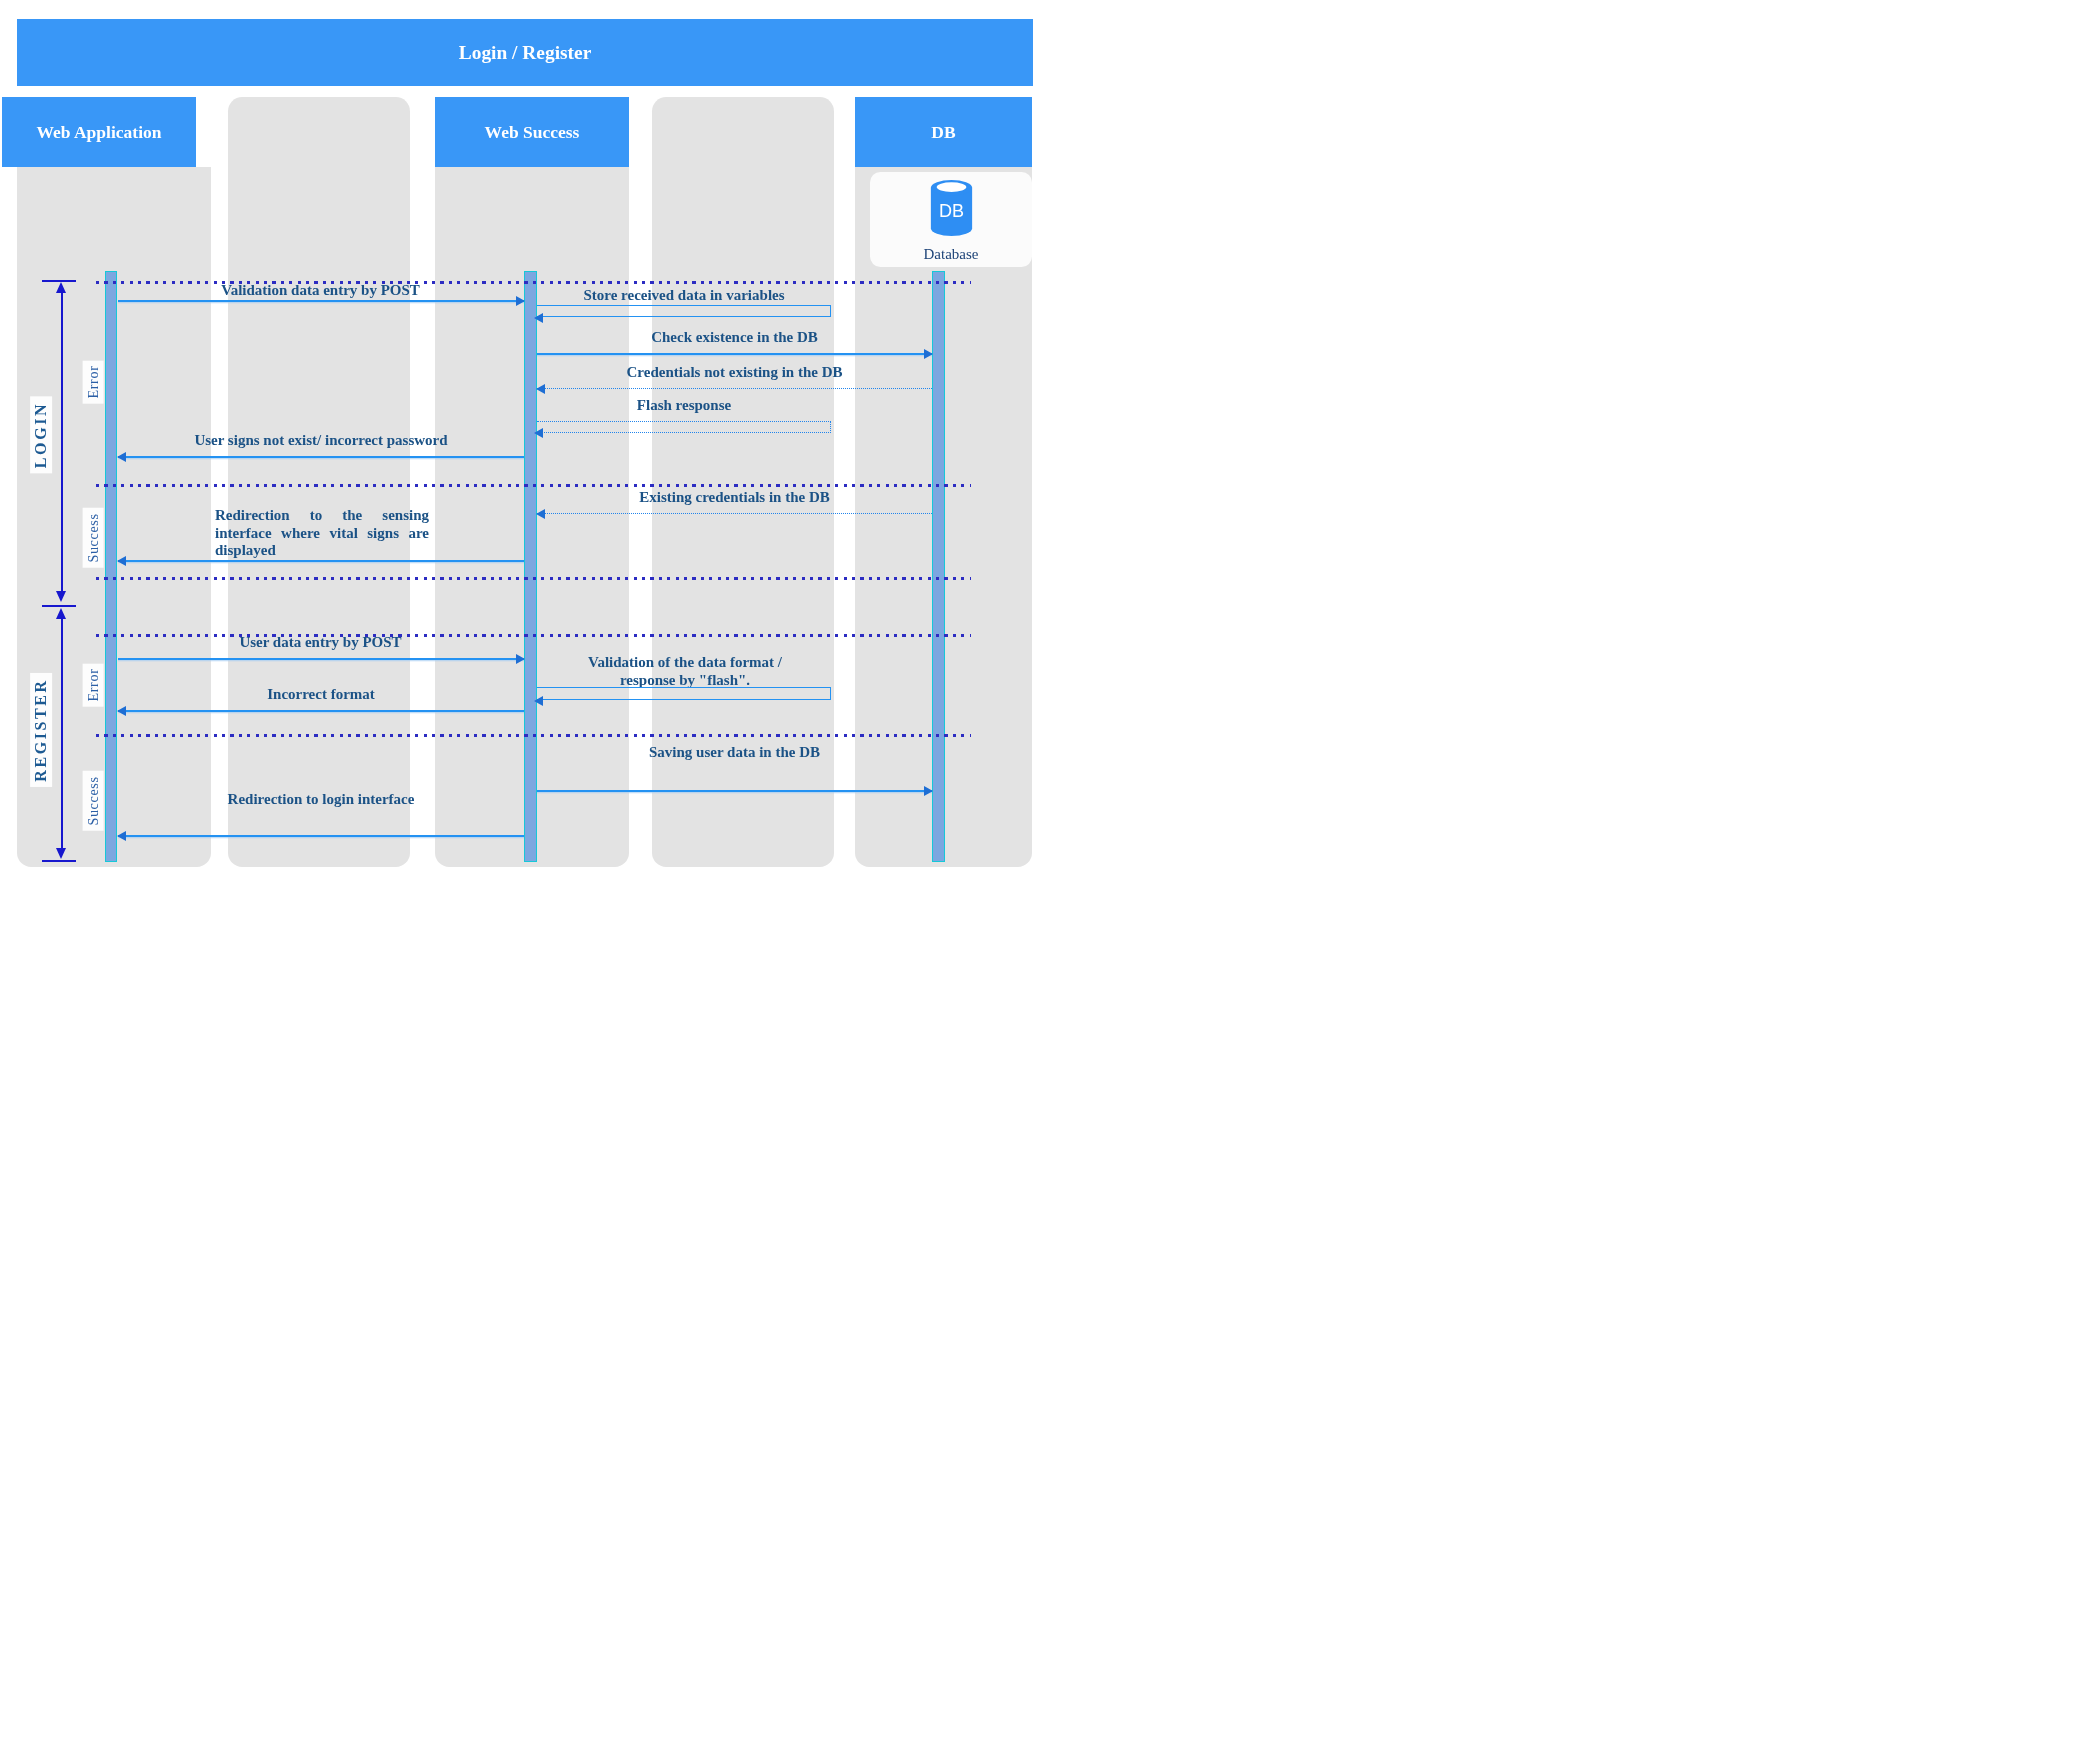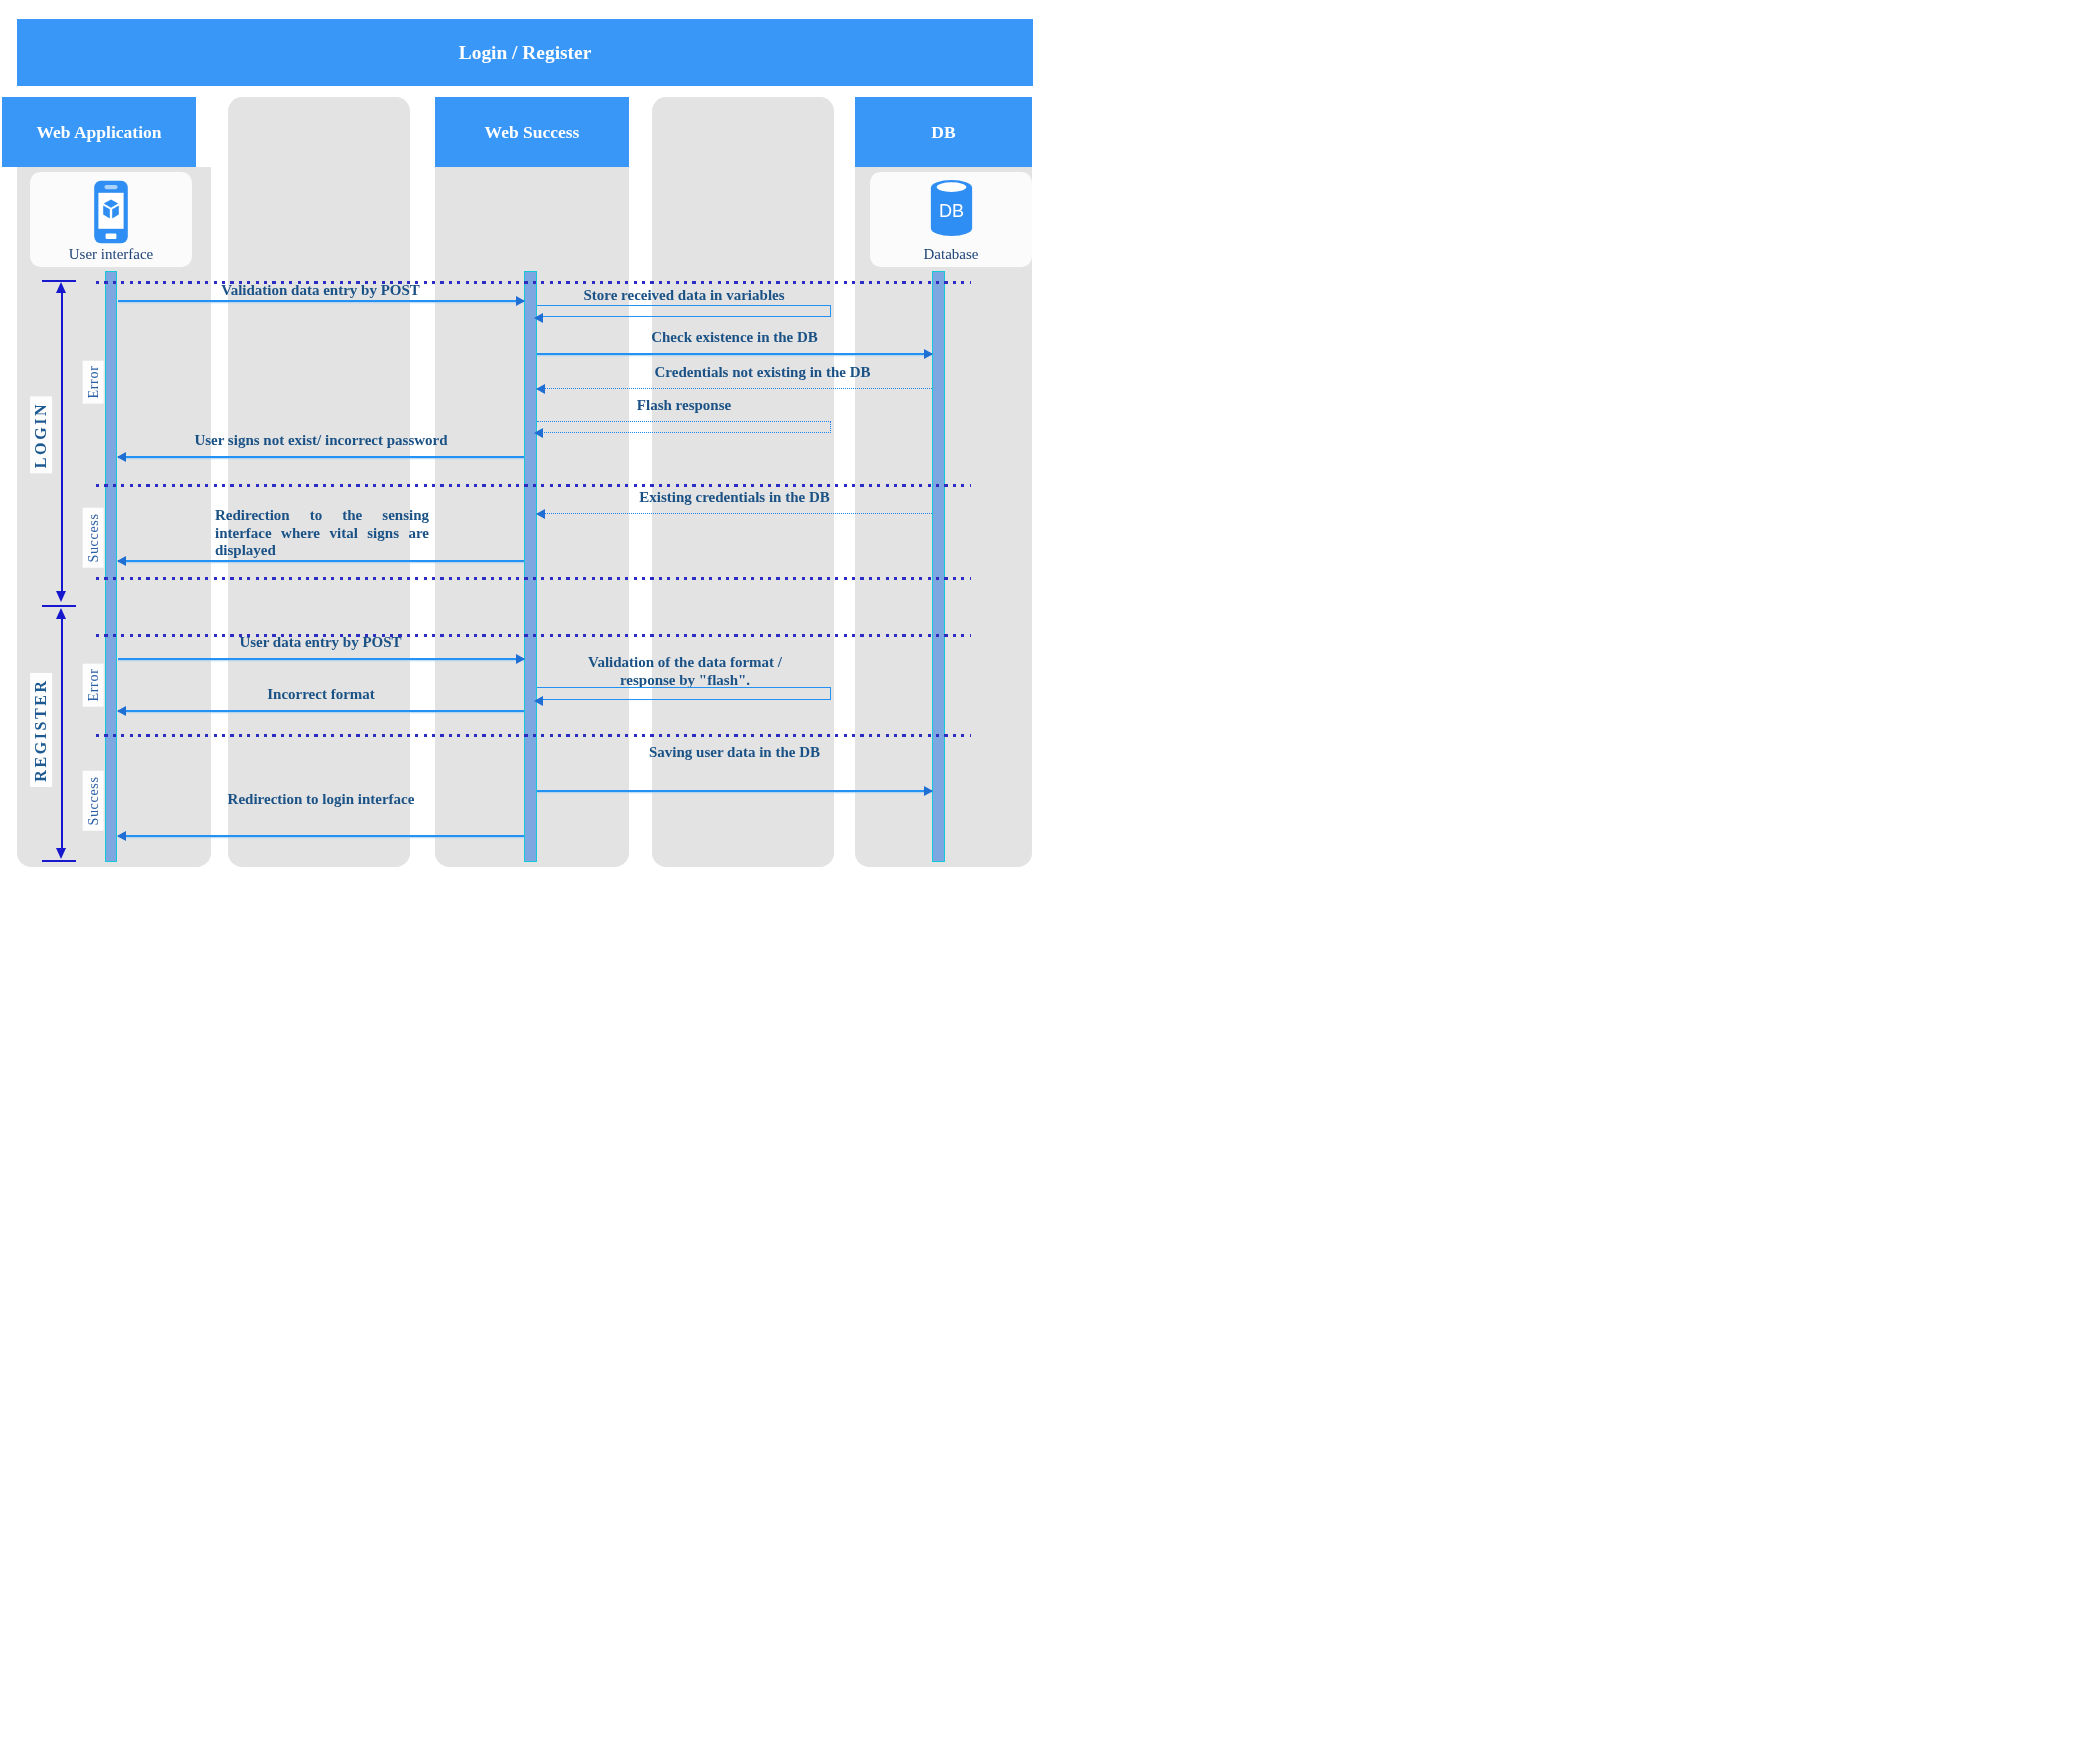--- a/index.html
+++ b/index.html
@@ -67,34 +67,20 @@
   <div class="abs colhead" style="left:2px;width:194px;">
     <span>Web Application</span>
   </div>
   <div class="abs colhead" style="left:435px;width:194px;">
     <span>Web Success</span>
   </div>
   <div class="abs colhead" style="left:855px;width:177px;">
     <span>DB</span>
   </div>
 
-  <div class="abs card" style="left:30px;width:162px;">
-    <div class="icon-wrap">
-      <svg width="36" height="66" viewBox="0 0 60 108">
-        <rect x="2" y="2" width="56" height="104" rx="11" fill="#2E8EF3"></rect>
-        <rect x="19" y="9" width="22" height="7" rx="3.5" fill="#A9D2F8"></rect>
-        <rect x="9" y="22" width="42" height="60" fill="#FFFFFF"></rect>
-        <rect x="21" y="90" width="18" height="9" rx="2" fill="#FFFFFF"></rect>
-        <polygon points="30,33 42,40 30,47 18,40" fill="#2E8EF3"></polygon>
-        <polygon points="17,43 28,49.5 28,65 17,58" fill="#2E8EF3"></polygon>
-        <polygon points="43,43 32,49.5 32,65 43,58" fill="#2E8EF3"></polygon>
-      </svg>
-    </div>
-    <span class="caption">User interface</span>
-  </div>
 
 
   <div class="abs card" style="left:870px;width:162px;">
     <div class="icon-wrap">
       <svg width="49" height="60" viewBox="0 0 76 92">
         <path d="M6 13 L6 76 A32 12 0 0 0 70 76 L70 13 Z" fill="#2E8EF3"></path>
         <ellipse cx="38" cy="13" rx="32" ry="12" fill="#2E8EF3"></ellipse>
         <ellipse cx="38" cy="12" rx="23" ry="7.5" fill="#FFFFFF"></ellipse>
         <text x="38" y="58" text-anchor="middle" font-family="Liberation Sans, sans-serif" font-size="28" fill="#FFFFFF">DB</text>
       </svg>
@@ -120,21 +106,21 @@
   <div class="abs mlabel" style="left:537px;top:287px;width:294px;">Store received data in variables</div>
   <div class="abs loop" style="left:537px;top:305px;width:294px;height:12.3px;">
       <span class="ah left"></span>
     </div>
 
   <div class="abs mlabel" style="left:537px;top:329px;width:395px;">Check existence in the DB</div>
   <div class="abs mline" style="left:537px;top:353px;width:395px;">
       <span class="ah right"></span>
     </div>
 
-  <div class="abs mlabel" style="left:537px;top:364px;width:395px;margin-left:28px;">Credentials not existing in the DB</div>
+  <div class="abs mlabel" style="left:537px;top:364px;width:395px;">Credentials not existing in the DB</div>
   <div class="abs mline dotted" style="left:537px;top:388px;width:395px;">
       <span class="ah left"></span>
     </div>
 
   <div class="abs mlabel" style="left:537px;top:397px;width:294px;">Flash response</div>
   <div class="abs loop dotted" style="left:537px;top:421px;width:294px;height:11.6px;">
       <span class="ah left"></span>
     </div>
 
   <div class="abs mlabel" style="left:118px;top:432px;width:406px;">User signs not exist/ incorrect password</div>

